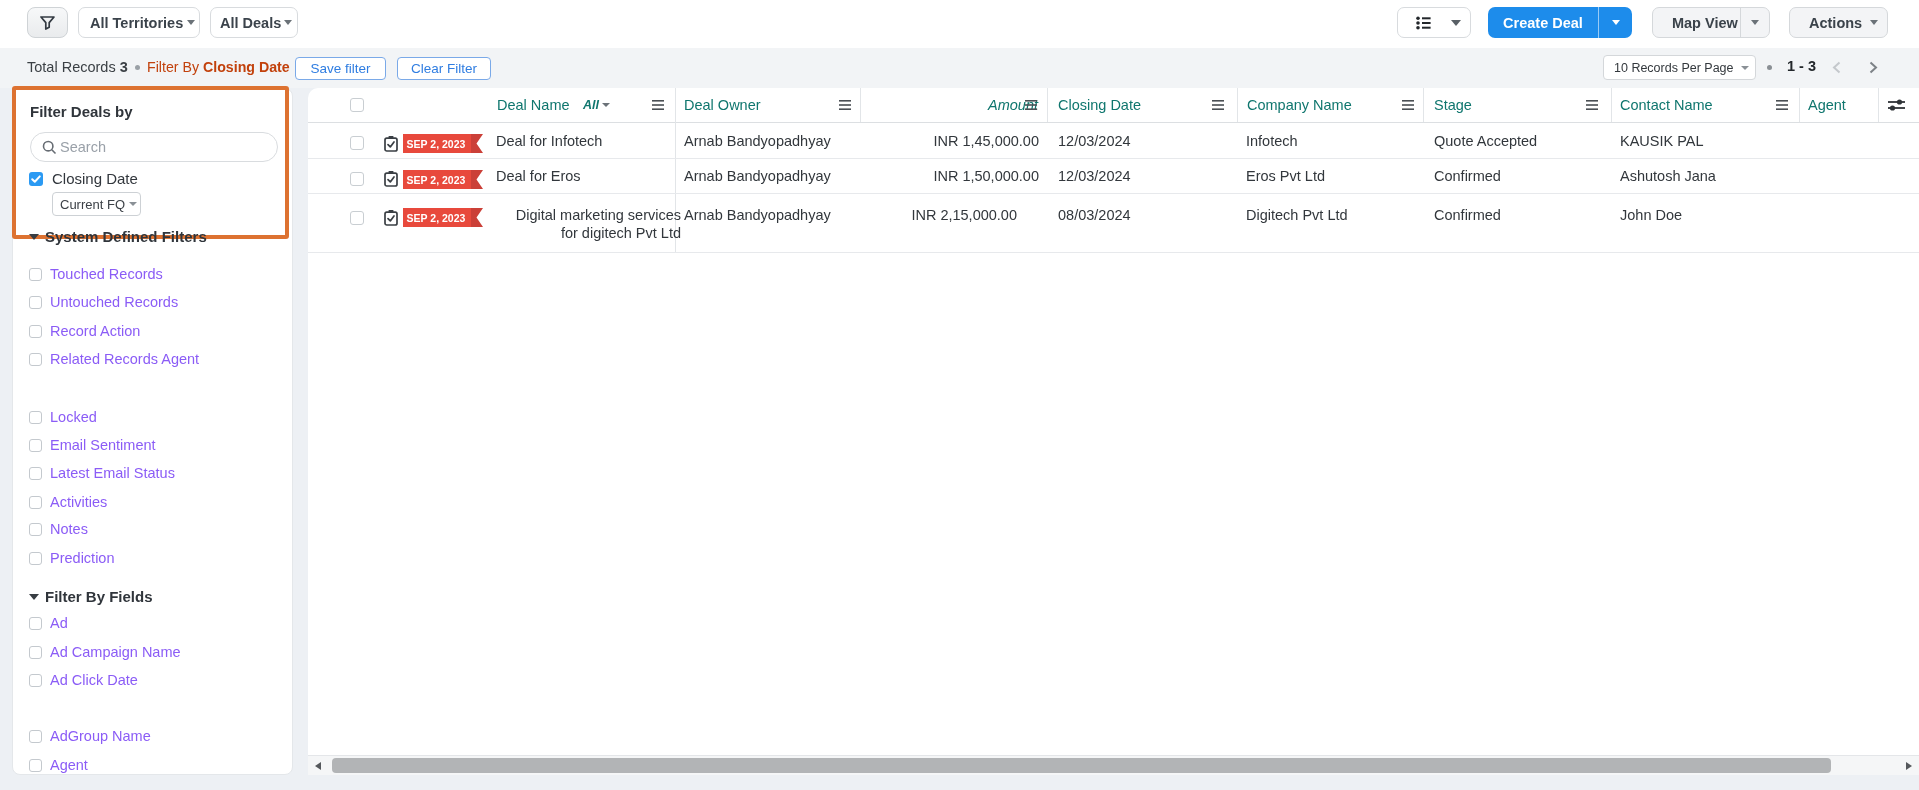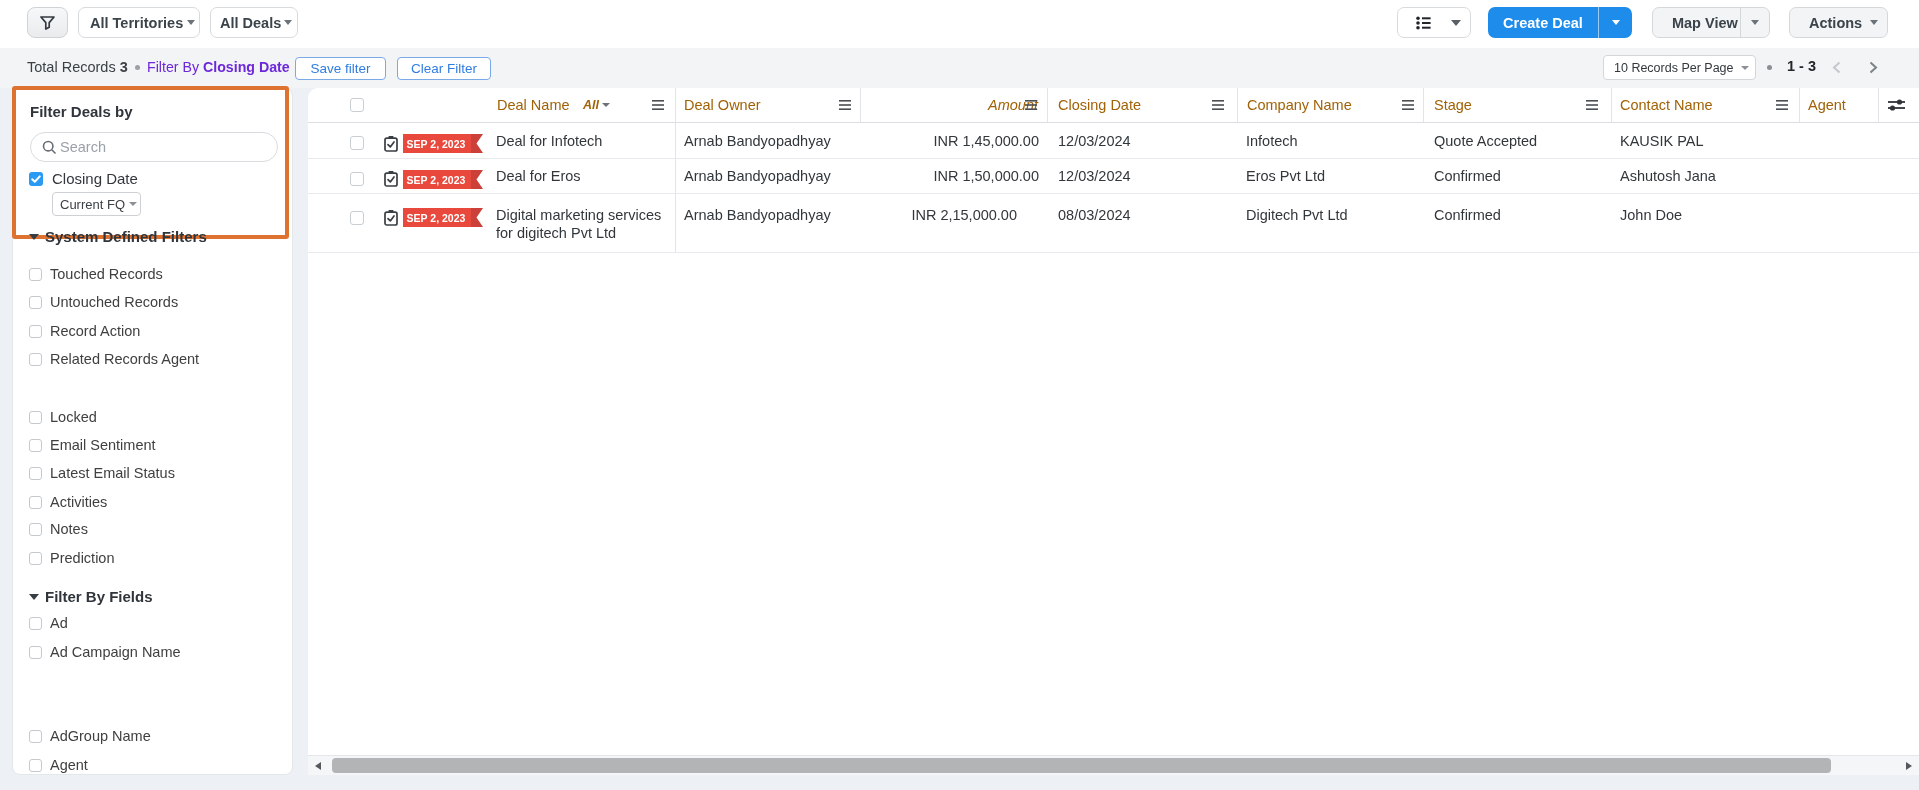--- a/index.html
+++ b/index.html
@@ -17,31 +17,31 @@
   
   #subbar { position:absolute; left:0; top:48px; width:1919px; height:40px; background:#f2f4f6; }
   .bluebtn { position:absolute; top:57px; height:23px; border:1px solid #7aa9e8; border-radius:4px; background:#fff;
              color:#2f7de1; font-size:13.5px; display:flex; align-items:center; justify-content:center; }
 
   
   #sidebar { position:absolute; left:12px; top:88px; width:281px; height:687px; background:#fff; border:1px solid #e4e7ea; border-radius:8px; }
   #orangebox { position:absolute; left:12px; top:86px; width:277px; height:153px; border:4px solid #dd7231; border-radius:3px; z-index:5; }
   .sideitem { position:absolute; left:0; width:281px; height:28px; }
   .cb { position:absolute; left:17px; top:50%; margin-top:-6.5px; width:13px; height:13px; border:1.5px solid #c4c9ce; border-radius:3px; background:#fff; }
-  .sideitem .lbl { position:absolute; left:38px; top:50%; transform:translateY(-50%); font-size:14.5px; color:#404040; }
+  .sideitem .lbl { position:absolute; left:38px; top:50%; transform:translateY(-50%); font-size:14.5px; color:#8b5cf6; }
   .sidehead { position:absolute; left:0; width:281px; height:28px; }
   .sidehead .tri { position:absolute; left:17px; top:50%; margin-top:-2.5px; width:0; height:0; border-left:5px solid transparent; border-right:5px solid transparent; border-top:6px solid #383d43; }
   .sidehead .lbl { position:absolute; left:33px; top:50%; transform:translateY(-50%); font-size:15px; font-weight:700; color:#30353b; }
 
   
   #tablepanel { position:absolute; left:308px; top:88px; width:1611px; height:687px; background:#fff; border-radius:10px 0 0 0; }
   .hline { position:absolute; left:0; width:1611px; height:1px; background:#e7e9ec; }
   .vline { position:absolute; top:0; width:1px; background:#e2e5e8; }
-  .hcell { position:absolute; top:0; height:34px; display:flex; align-items:center; font-size:14.5px; color:#a16207; }
-  .rcell { position:absolute; font-size:14.5px; color:#32373c; }
+  .hcell { position:absolute; top:0; height:34px; display:flex; align-items:center; font-size:14.5px; color:#0f766e; }
+  .rcell { position:absolute; font-size:14.5px; color:#32373c;text-align:right; }
 
   .rowcb { position:absolute; left:42px; width:14px; height:14px; border:1.5px solid #c9ced2; border-radius:3px; background:#fff; }
 
   
   #hscroll { position:absolute; left:308px; top:755px; width:1611px; height:20px; background:#f5f6f7; border-top:1px solid #e4e6e9; }
   #hthumb { position:absolute; left:24px; top:2px; width:1499px; height:15px; background:#b2b4b6; border-radius:4px; }
 </style>
 </head>
 <body>
 
@@ -91,21 +91,21 @@
   <div class="tbtn" style="left:1789px; width:99px; background:#f3f4f6; border-color:#d5d8db; justify-content:flex-start; padding-left:19px;">
       <span>Actions</span>
       <span style="width:8px"></span>
       <span class="caret"></span>
     </div>
 </div>
 
 <div id="subbar">
   <span style="position:absolute; left:27px; top:11px; font-size:14.5px; color:#3b4045;">Total Records <b>3</b></span>
   <span style="position:absolute; left:135px; top:17px; width:5px; height:5px; border-radius:50%; background:#9aa0a6;"></span>
-  <span style="position:absolute; left:147px; top:11px; font-size:14.2px; color:#6d28d9;">Filter By <b>Closing Date</b></span>
+  <span style="position:absolute; left:147px; top:11px; font-size:14.2px; color:#c2410c;">Filter By <b>Closing Date</b></span>
 </div>
 <div class="bluebtn" style="left:295px; width:91px;text-align:right;">Save filter</div>
 <div class="bluebtn" style="left:397px; width:94px;">Clear Filter</div>
 
 <div style="position:absolute; left:1603px; top:55px; width:153px; height:25px; background:#fff; border:1px solid #d4d7da; border-radius:4px; display:flex; align-items:center;">
   <span style="margin-left:10px; font-size:12.5px; color:#33383d;">10 Records Per Page</span>
   <span class="caret sm" style="margin-left:7px; border-top-color:#8a9096;"></span>
 </div>
 <span style="position:absolute; left:1767px; top:65px; width:5px; height:5px; border-radius:50%; background:#8a8f94;"></span>
 <span style="position:absolute; left:1787px; top:58px; font-size:14.5px; font-weight:700; color:#23272b;">1 - 3</span>
@@ -187,20 +187,24 @@
       <span class="lbl">Filter By Fields</span>
     </div>
   <div class="sideitem" style="top:521px;">
       <span class="cb"></span>
       <span class="lbl">Ad</span>
     </div>
   <div class="sideitem" style="top:550px;">
       <span class="cb"></span>
       <span class="lbl">Ad Campaign Name</span>
     </div>
+  <div class="sideitem" style="top:578px;">
+      <span class="cb"></span>
+      <span class="lbl">Ad Click Date</span>
+    </div>
   <div class="sideitem" style="top:634px;">
       <span class="cb"></span>
       <span class="lbl">AdGroup Name</span>
     </div>
   <div class="sideitem" style="top:663px;">
       <span class="cb"></span>
       <span class="lbl">Agent</span>
     </div>
 </div>
 

